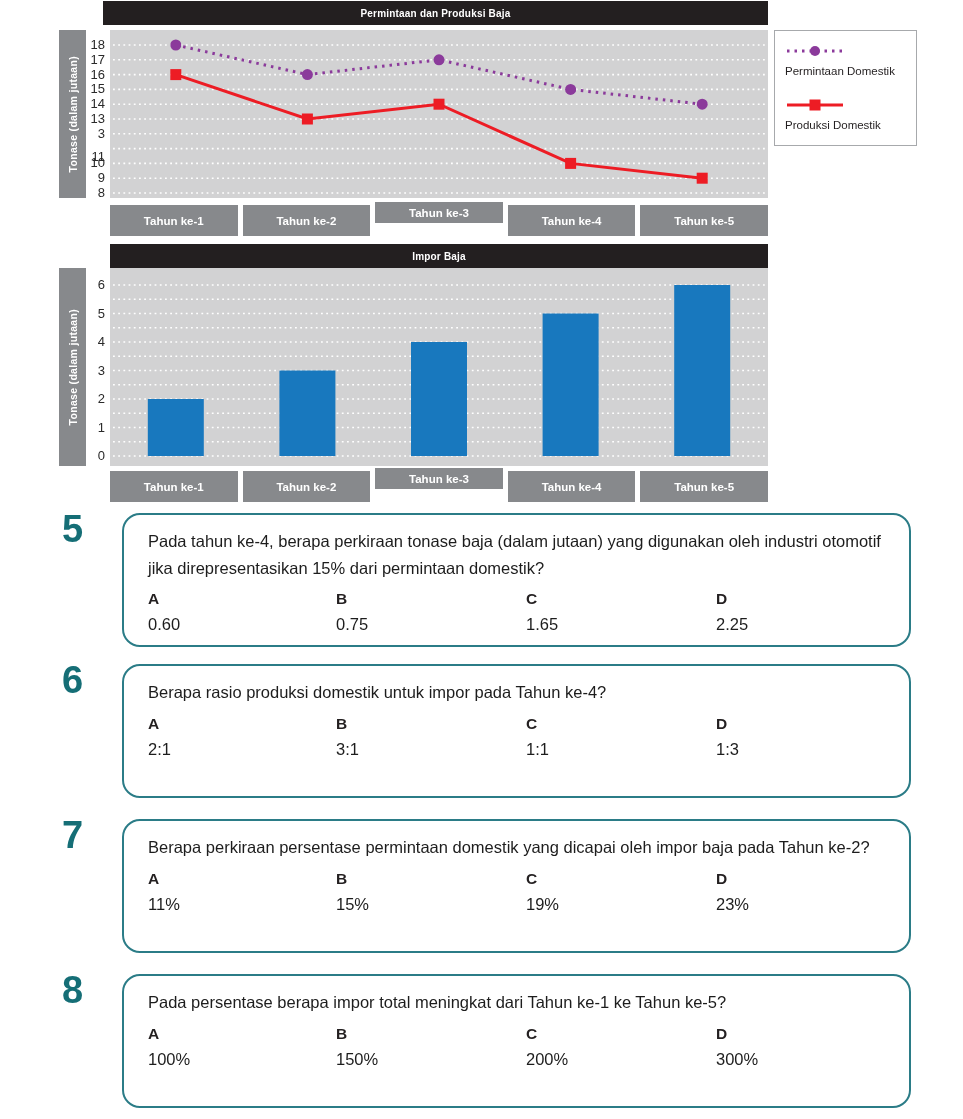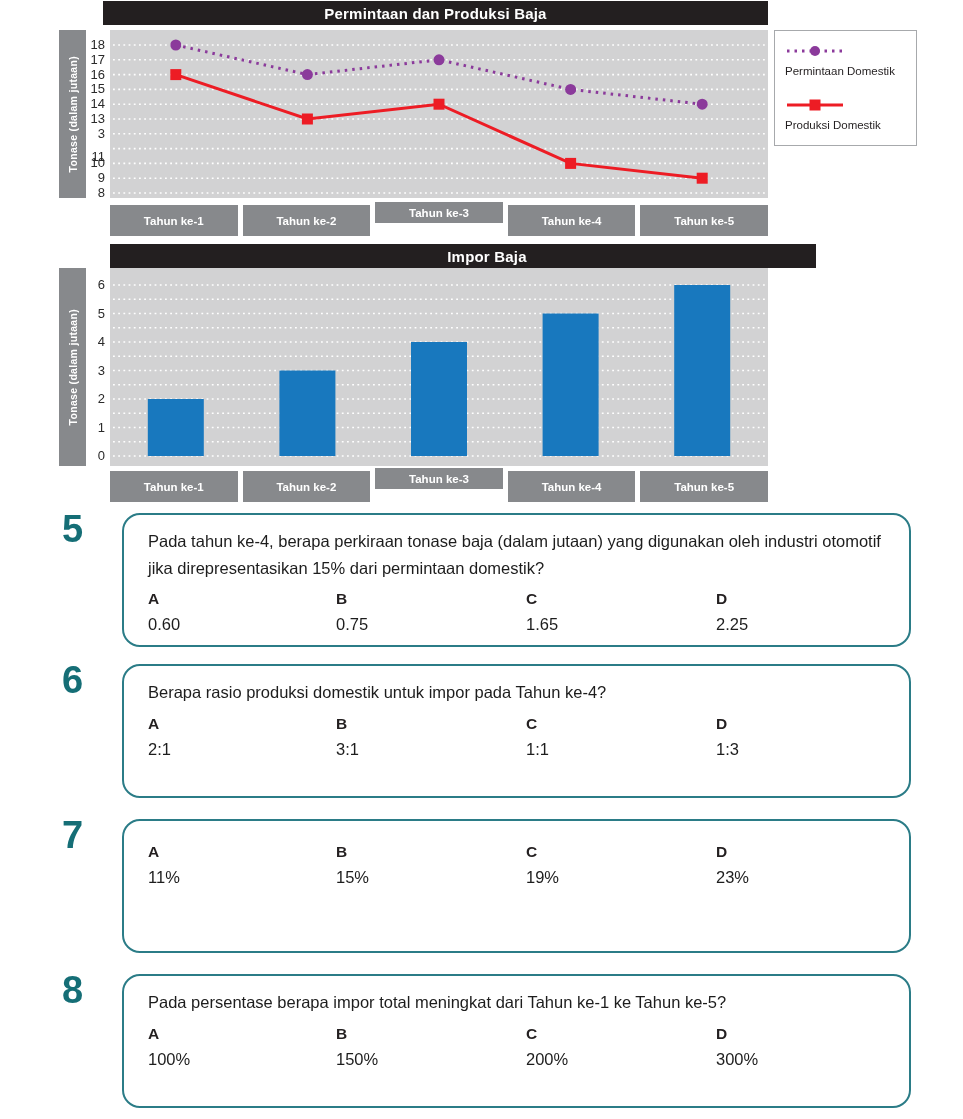--- a/index.html
+++ b/index.html
@@ -4,21 +4,21 @@
 <style>
   html,body{margin:0;padding:0;}
   body{
     width:963px;height:1119px;position:relative;background:#ffffff;
     font-family:"Liberation Sans","DejaVu Sans",sans-serif;color:#231f20;
     overflow:hidden;
   }
   .abs{position:absolute;}
   
   .chart-title{
-    background:#231f20;color:#ffffff;font-weight:bold;font-size:15px;
+    background:#231f20;color:#ffffff;font-weight:bold;font-size:10px;
     display:flex;align-items:center;justify-content:center;letter-spacing:.2px;
   }
   .y-strip{
     background:#87898c;color:#ffffff;font-weight:bold;font-size:10.5px;
     display:flex;align-items:center;justify-content:center;
   }
   .y-strip span{
     writing-mode:vertical-rl;transform:rotate(180deg);white-space:nowrap;letter-spacing:.3px;
   }
   .plot{background:#d2d2d3;display:block;}
@@ -111,21 +111,21 @@
           <circle cx="30" cy="8" r="5" fill="#8b3a9b"></circle>
         </svg><div class="legend-label">Permintaan Domestik</div></div>
       <div class="legend-item"><svg width="60" height="16" viewBox="0 0 60 16">
           <line x1="2" x2="58" y1="8" y2="8" stroke="#ed1c24" stroke-width="3"></line>
           <rect x="24.5" y="2.5" width="11" height="11" fill="#ed1c24"></rect>
         </svg><div class="legend-label">Produksi Domestik</div></div>
     </div>
 </div>
 
 <div class="abs" style="left:0;top:240px;width:963px;height:255px;">
-  <div class="abs chart-title" style="left:110px;top:4px;width:658px;height:24px;padding-left:48px;">Impor Baja</div>
+  <div class="abs chart-title" style="left:110px;top:4px;width:658px;height:24px;">Impor Baja</div>
   <div class="abs y-strip" style="left:59px;top:28px;width:27px;height:198px;">
     <span>Tonase (dalam jutaan)</span>
   </div>
   <div class="abs" id="bar-ticks" style="left:84px;top:28px;width:23px;height:198px;">
       <div class="tick" style="top: 8px;">6</div>
       <div class="tick" style="top: 37px;">5</div>
       <div class="tick" style="top: 65px;">4</div>
       <div class="tick" style="top: 94px;">3</div>
       <div class="tick" style="top: 122px;">2</div>
       <div class="tick" style="top: 151px;">1</div>
@@ -205,20 +205,21 @@
           <div class="opt-cell">
             <div class="opt-letter">D</div>
             <div class="opt-value">1:3</div>
           </div>
         </div>
       </div>
     </div>
     <div class="qrow" style="top: 819px;">
       <div class="q-num">7</div>
       <div class="q-card">
+        <div class="q-text">Berapa perkiraan persentase permintaan domestik yang dicapai oleh impor baja pada Tahun ke-2?</div>
         <div class="opt-grid">
           <div class="opt-cell">
             <div class="opt-letter">A</div>
             <div class="opt-value">11%</div>
           </div>
           <div class="opt-cell">
             <div class="opt-letter">B</div>
             <div class="opt-value">15%</div>
           </div>
           <div class="opt-cell">

